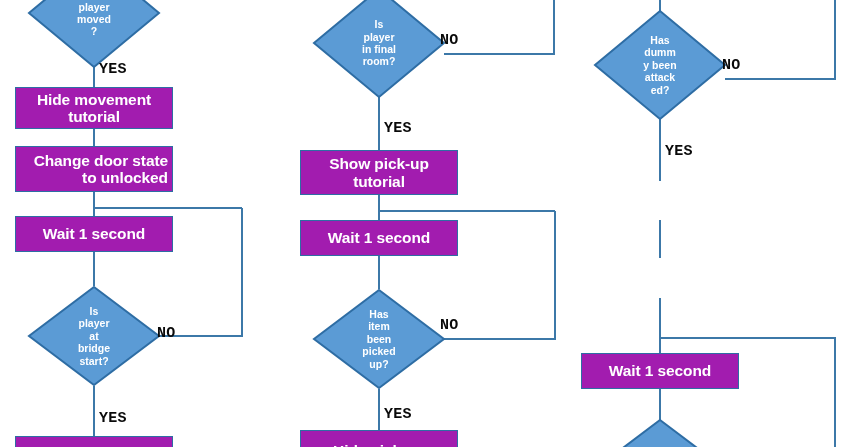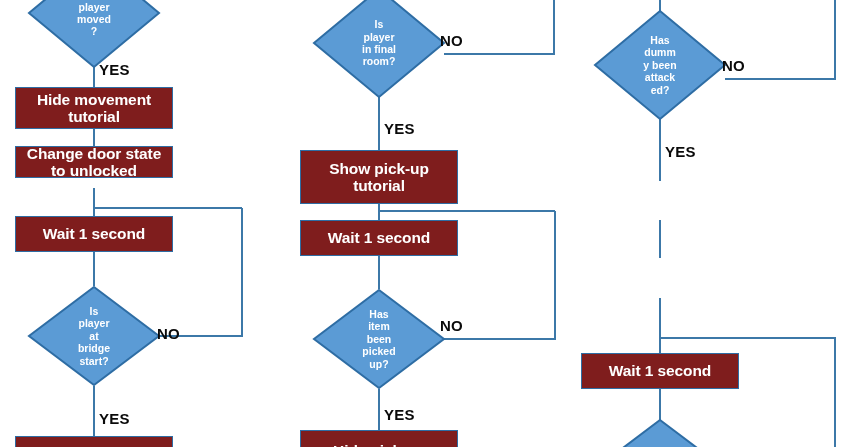--- a/index.html
+++ b/index.html
@@ -14,21 +14,21 @@
     position: relative;
     width: 850px;
     height: 447px;
     background: #ffffff;
     overflow: hidden;
   }
   
   .proc {
     position: absolute;
     box-sizing: border-box;
-    background: #7f1d1d;
+    background: #a21caf;
     border: 1.6px solid #2E6DA4;
     color: #ffffff;
     display: flex;
     align-items: center;
     justify-content: center;
     text-align: center;
     font-weight: bold;
     font-size: 15.5px;
     line-height: 1.12;
     letter-spacing: -0.1px;
@@ -74,20 +74,21 @@
   .line.h { height: 1.8px; }
   
   .blabel {
     position: absolute;
     color: #0a0a0a;
     font-size: 15px;
     font-weight: bold;
     letter-spacing: 0.2px;
     z-index: 5;
     white-space: nowrap;
+    font-family: Liberation Mono, monospace;
   }
 </style>
 </head>
 <body>
 
 <div id="canvas">
 
   <div class="dia-wrap" style="left:28px; top:-42px; width:132px; height:110px;">
     <div class="dia-shape">
       <svg viewBox="0 0 132 110" preserveAspectRatio="none">
@@ -100,21 +101,21 @@
 ?</div>
   </div>
 
   <div class="line v" style="left:93px; top:62px; height:26px;"></div>
   <div class="blabel" style="left:99px; top:61px;">YES</div>
 
   <div class="proc" style="left:15px; top:87px; width:158px; height:42px;">Hide movement tutorial</div>
 
   <div class="line v" style="left:93px; top:129px; height:17px;"></div>
 
-  <div class="proc" style="left:15px; top:146px; width:158px; height:32px;">Change door state to unlocked</div>
+  <div class="proc" style="left:15px; top:146px; width:158px; height:46px;text-align:right;">Change door state to unlocked</div>
 
   <div class="line v" style="left:93px; top:188px; height:28px;"></div>
 
   <div class="proc" style="left:15px; top:216px; width:158px; height:36px;">Wait 1 second</div>
 
   <div class="line v" style="left:93px; top:252px; height:34px;"></div>
 
   <div class="dia-wrap" style="left:28px; top:286px; width:132px; height:100px;">
     <div class="dia-shape">
       <svg viewBox="0 0 132 100" preserveAspectRatio="none">
@@ -150,21 +151,21 @@
 room?</div>
   </div>
 
   <div class="line h" style="left:444px; top:53px; width:111px;"></div>
   <div class="line v" style="left:553px; top:-10px; height:64px;"></div>
   <div class="blabel" style="left:440px; top:32px;">NO</div>
 
   <div class="line v" style="left:378px; top:92px; height:63px;"></div>
   <div class="blabel" style="left:384px; top:120px;">YES</div>
 
-  <div class="proc" style="left:300px; top:150px; width:158px; height:54px;">Show pick-up tutorial</div>
+  <div class="proc" style="left:300px; top:150px; width:158px; height:45px;">Show pick-up tutorial</div>
 
   <div class="line v" style="left:378px; top:192px; height:28px;"></div>
 
   <div class="proc" style="left:300px; top:220px; width:158px; height:36px;">Wait 1 second</div>
 
   <div class="line v" style="left:378px; top:256px; height:33px;"></div>
 
   <div class="dia-wrap" style="left:313px; top:289px; width:132px; height:100px;">
     <div class="dia-shape">
       <svg viewBox="0 0 132 100" preserveAspectRatio="none">

